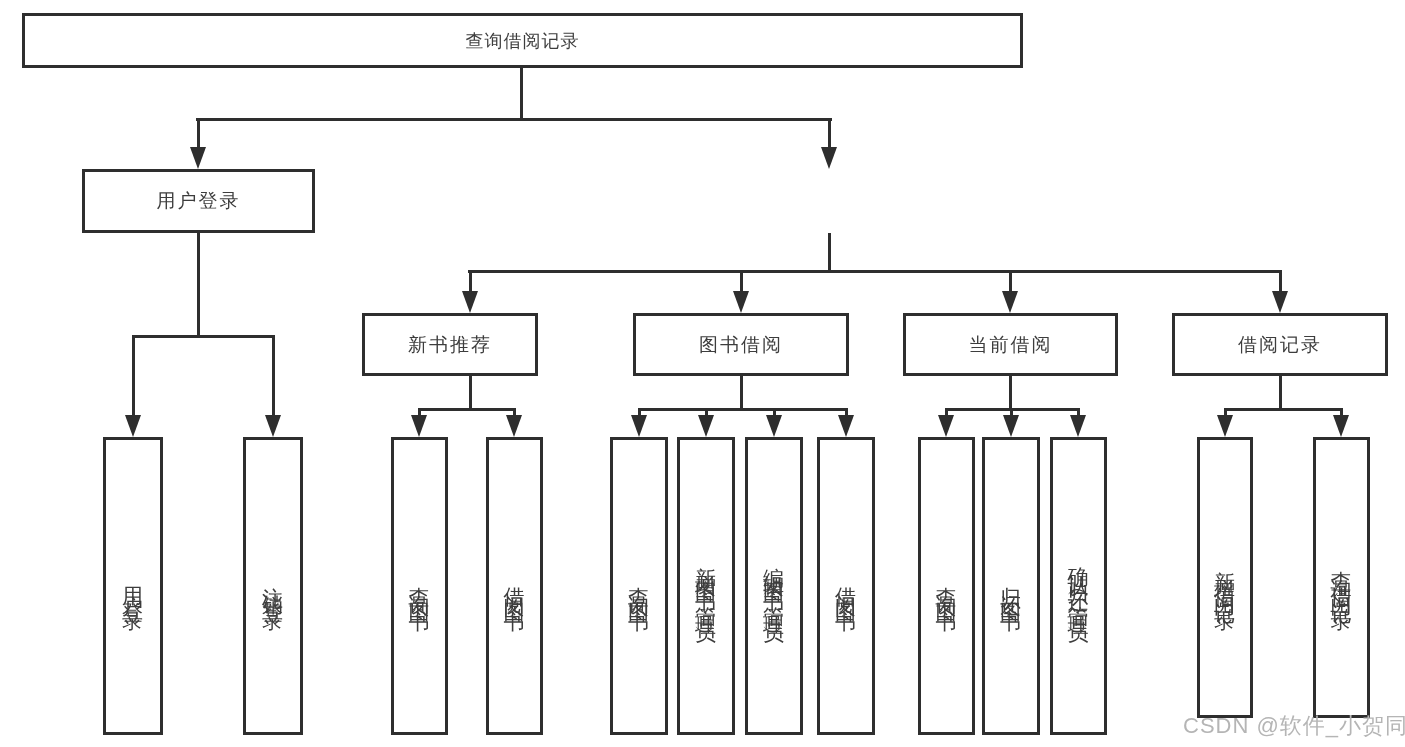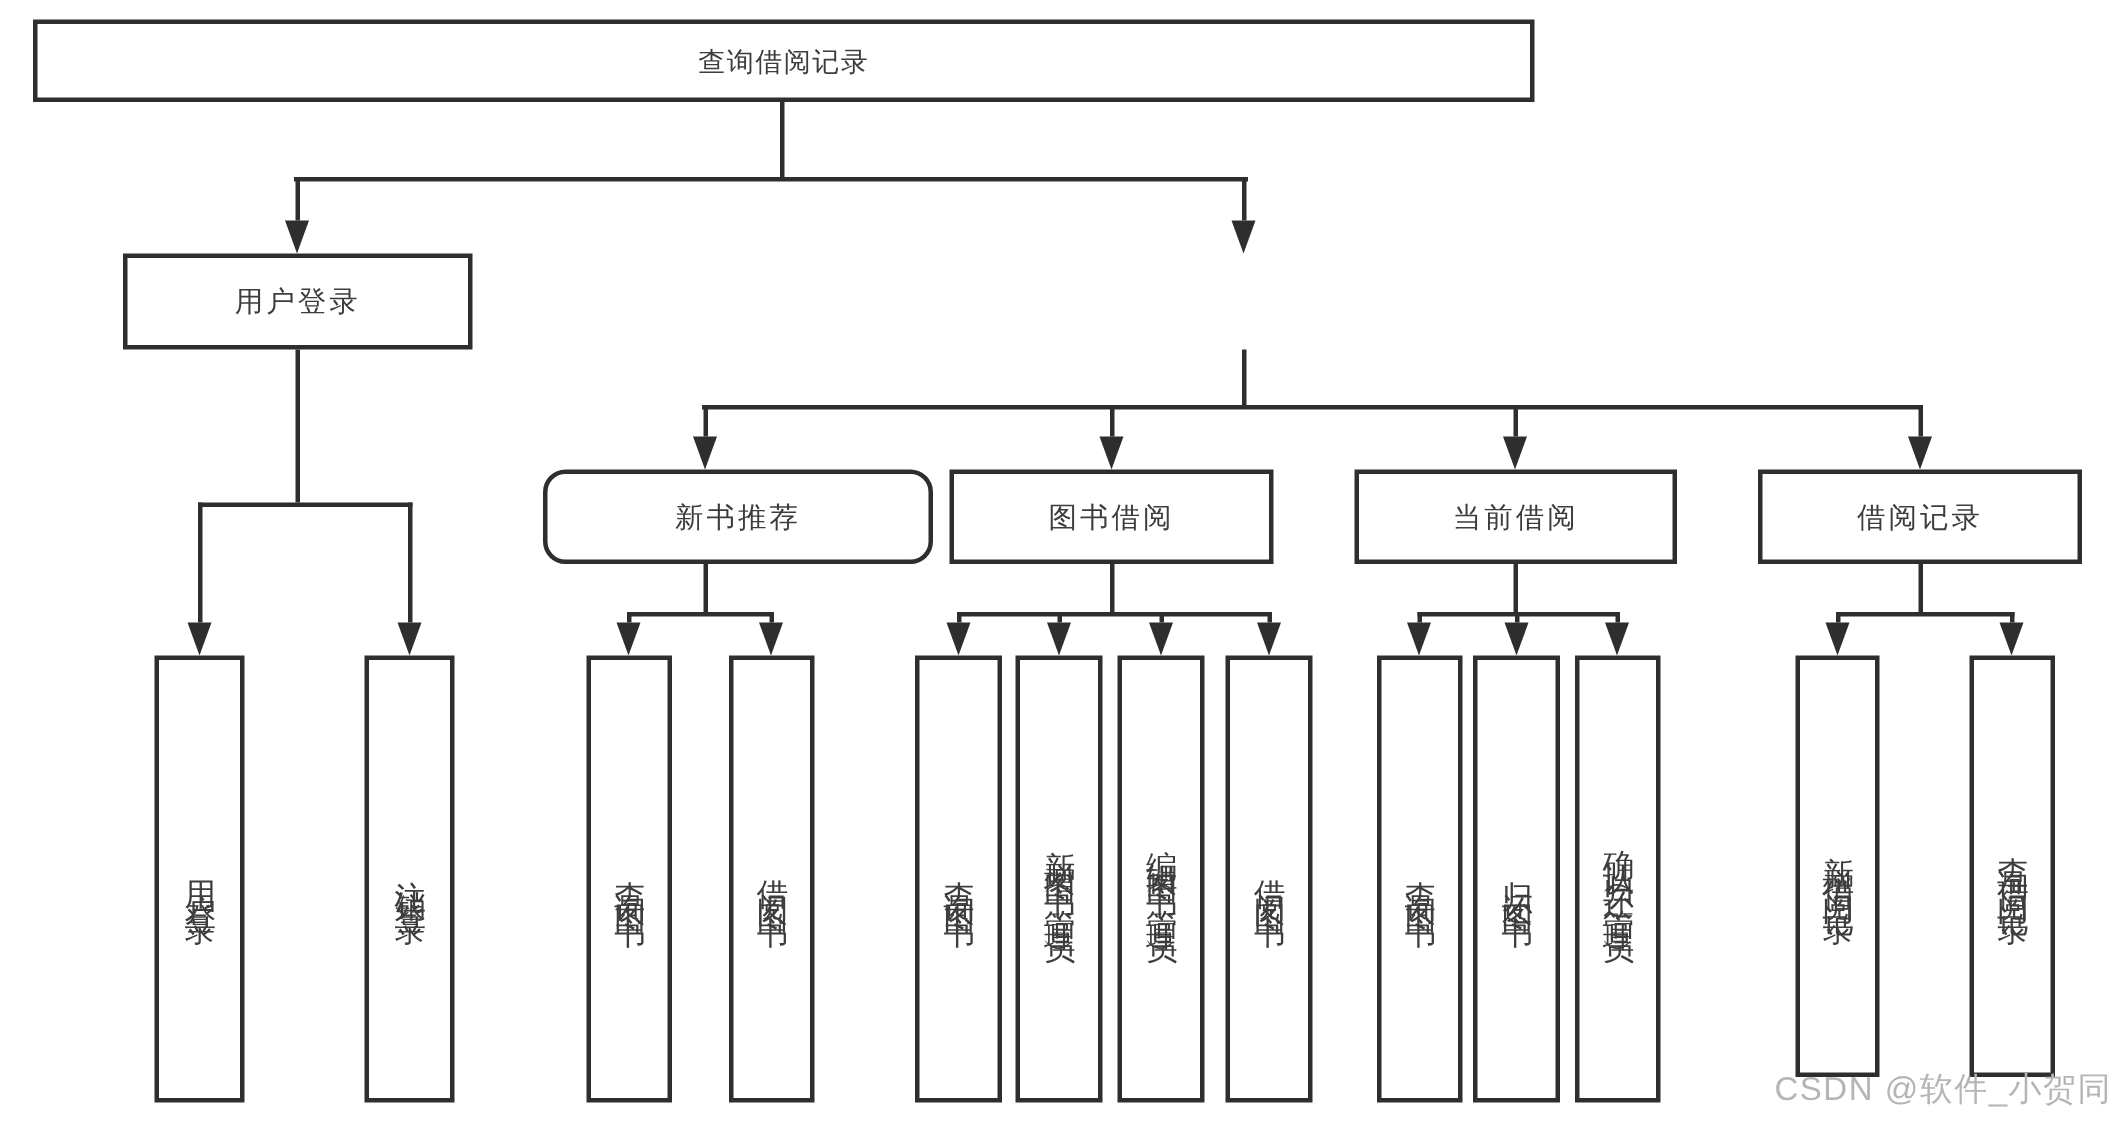--- a/index.html
+++ b/index.html
@@ -59,21 +59,21 @@
   <div class="hl" style="left:468px;top:270px;width:814px;"></div>
   <div class="vl" style="left:469px;top:270px;height:21px;"></div>
   <div class="ar" style="left:462px;top:291px;"></div>
   <div class="vl" style="left:740px;top:270px;height:21px;"></div>
   <div class="ar" style="left:733px;top:291px;"></div>
   <div class="vl" style="left:1009px;top:270px;height:21px;"></div>
   <div class="ar" style="left:1002px;top:291px;"></div>
   <div class="vl" style="left:1279px;top:270px;height:21px;"></div>
   <div class="ar" style="left:1272px;top:291px;"></div>
 
-  <div class="node h-label" style="left:362px;top:313px;width:260px;height:63px;border-radius:15px;">
+  <div class="node h-label" style="left:362px;top:313px;width:176px;height:63px;">
     <span>新书推荐</span>
   </div>
   <div class="node h-label" style="left:633px;top:313px;width:216px;height:63px;">
     <span>图书借阅</span>
   </div>
   <div class="node h-label" style="left:903px;top:313px;width:215px;height:63px;">
     <span>当前借阅</span>
   </div>
   <div class="node h-label" style="left:1172px;top:313px;width:216px;height:63px;">
     <span>借阅记录</span>

